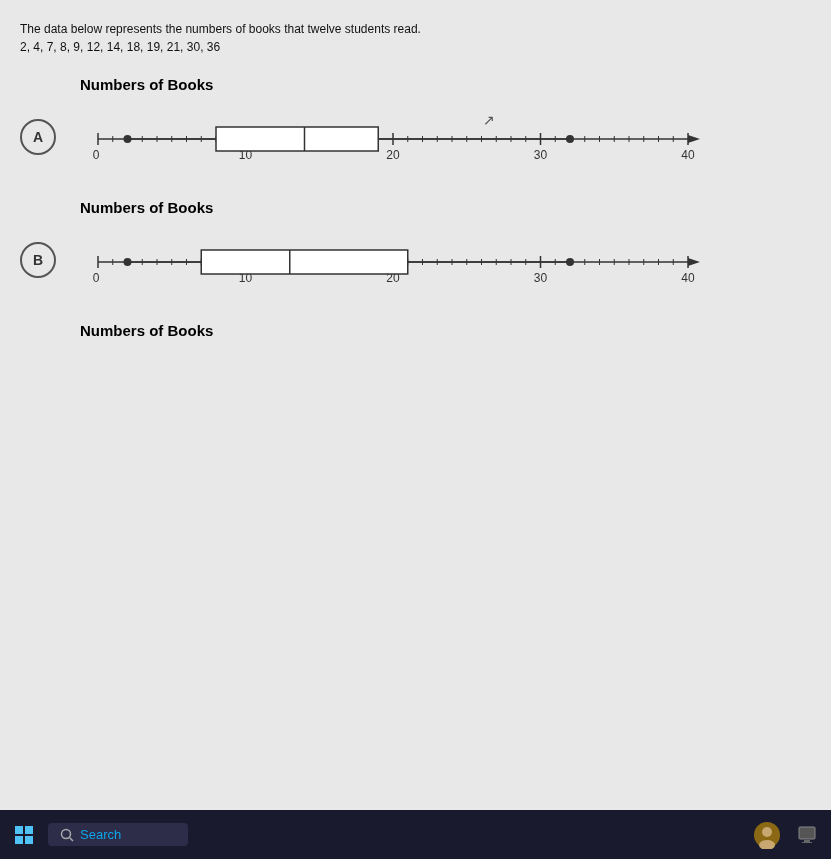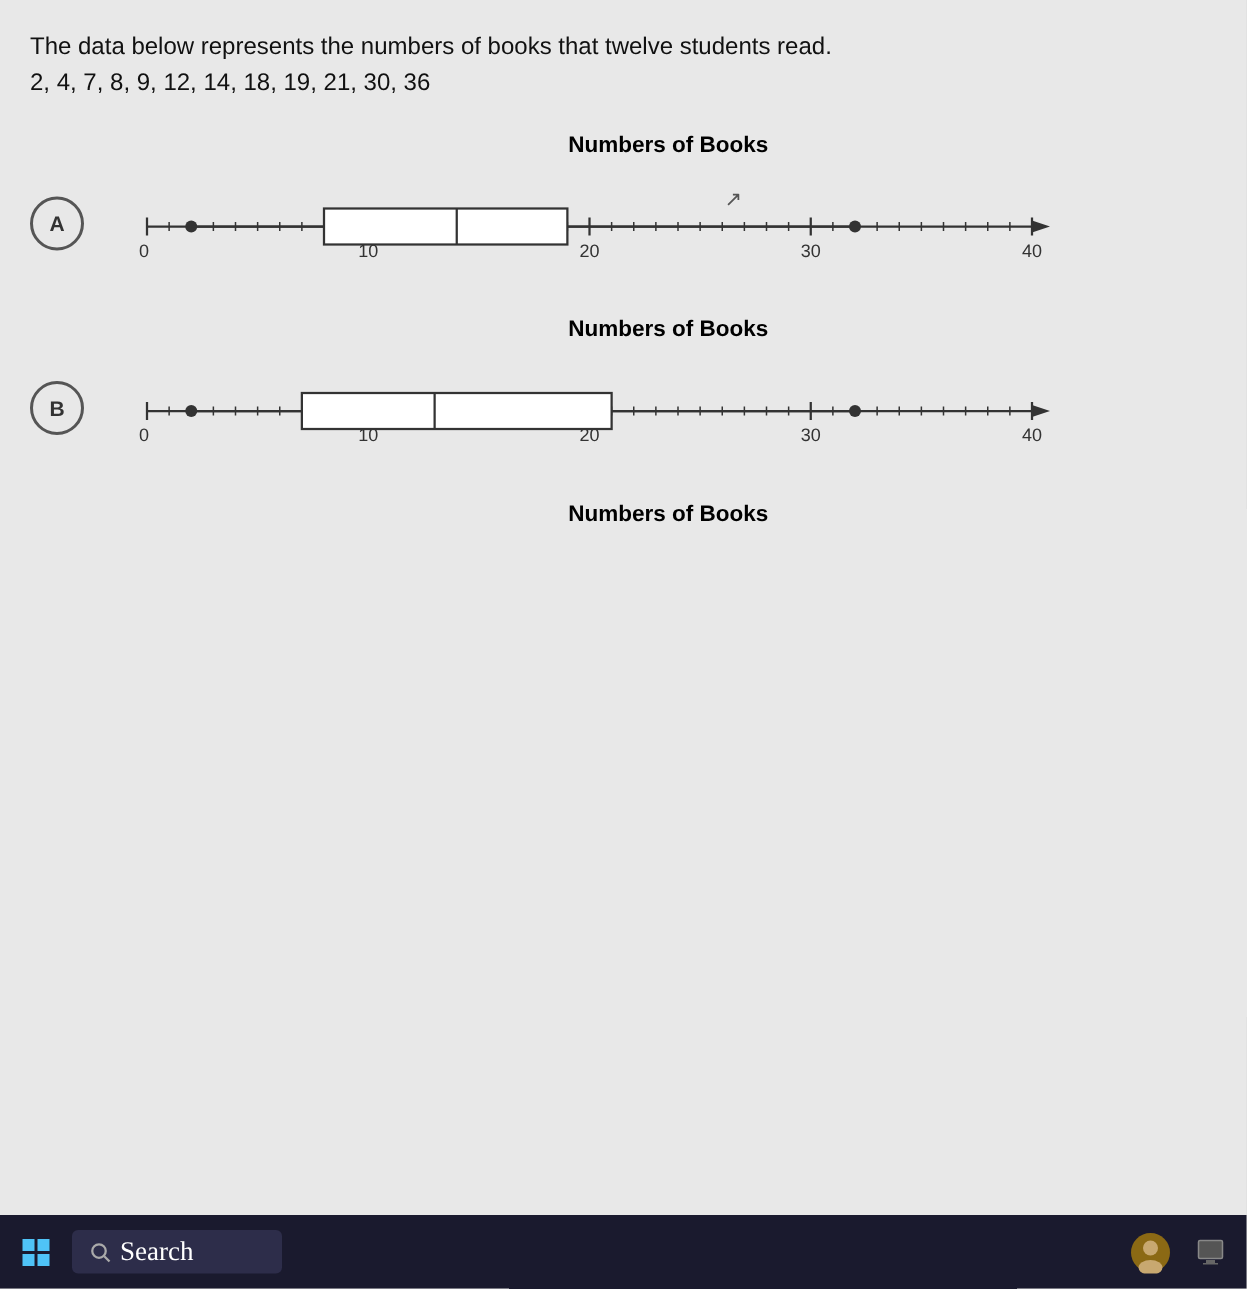--- a/index.html
+++ b/index.html
@@ -15,35 +15,34 @@
 
     .main-content {
       background: #e8e8e8;
       width: 831px;
       height: 810px;
       padding: 20px 20px 20px 20px;
       position: relative;
     }
 
     .question-text {
-      font-size: 16px;
+      font-size: 12px;
       color: #111;
       line-height: 1.5;
       margin-bottom: 20px;
     }
 
     .chart-section {
       margin-bottom: 18px;
       position: relative;
     }
 
     .chart-title {
       font-weight: bold;
       font-size: 15px;
-      text-align: center;
       margin-bottom: 16px;
       margin-left: 60px;
     }
 
     .option-row {
       display: flex;
       align-items: flex-start;
       margin-bottom: 30px;
     }
 
@@ -309,21 +308,21 @@
       <rect x="1" y="11" width="8" height="8" fill="#4fc3f7"></rect>
       <rect x="11" y="11" width="8" height="8" fill="#4fc3f7"></rect>
     </svg>
   </div>
 
   <div class="taskbar-search">
     <svg width="14" height="14" viewBox="0 0 14 14">
       <circle cx="6" cy="6" r="4.5" stroke="#aaa" stroke-width="1.5" fill="none"></circle>
       <line x1="9.5" y1="9.5" x2="13" y2="13" stroke="#aaa" stroke-width="1.5"></line>
     </svg>
-    <span style="color:#ffffff; font-size:18px;font-family:Liberation Serif, serif;">Search</span>
+    <span style="color:#0ea5e9; font-size:13px;">Search</span>
   </div>
 
   <div class="taskbar-right">
 
     <div class="taskbar-icon">
       <svg width="28" height="28" viewBox="0 0 28 28">
         <circle cx="14" cy="14" r="13" fill="#8B6914"></circle>
         <circle cx="14" cy="11" r="5" fill="#c8a870"></circle>
         <ellipse cx="14" cy="24" rx="8" ry="5" fill="#c8a870"></ellipse>
       </svg>

